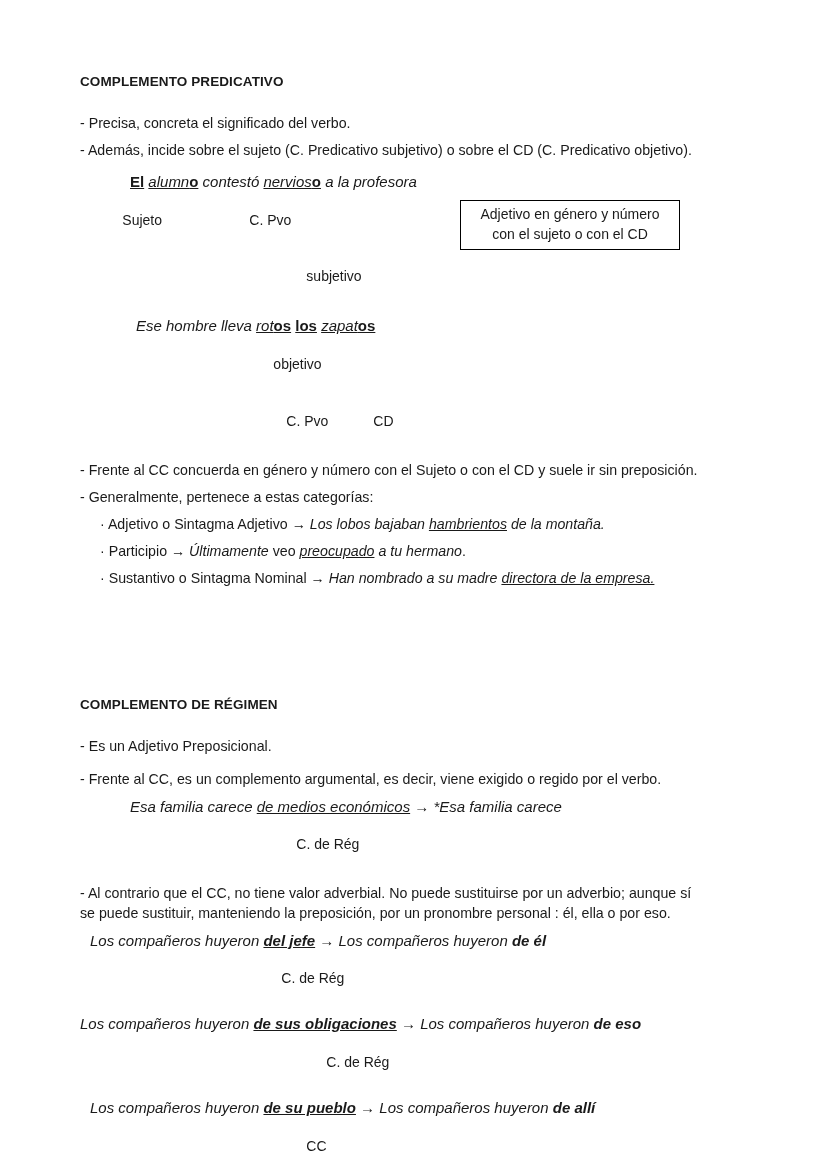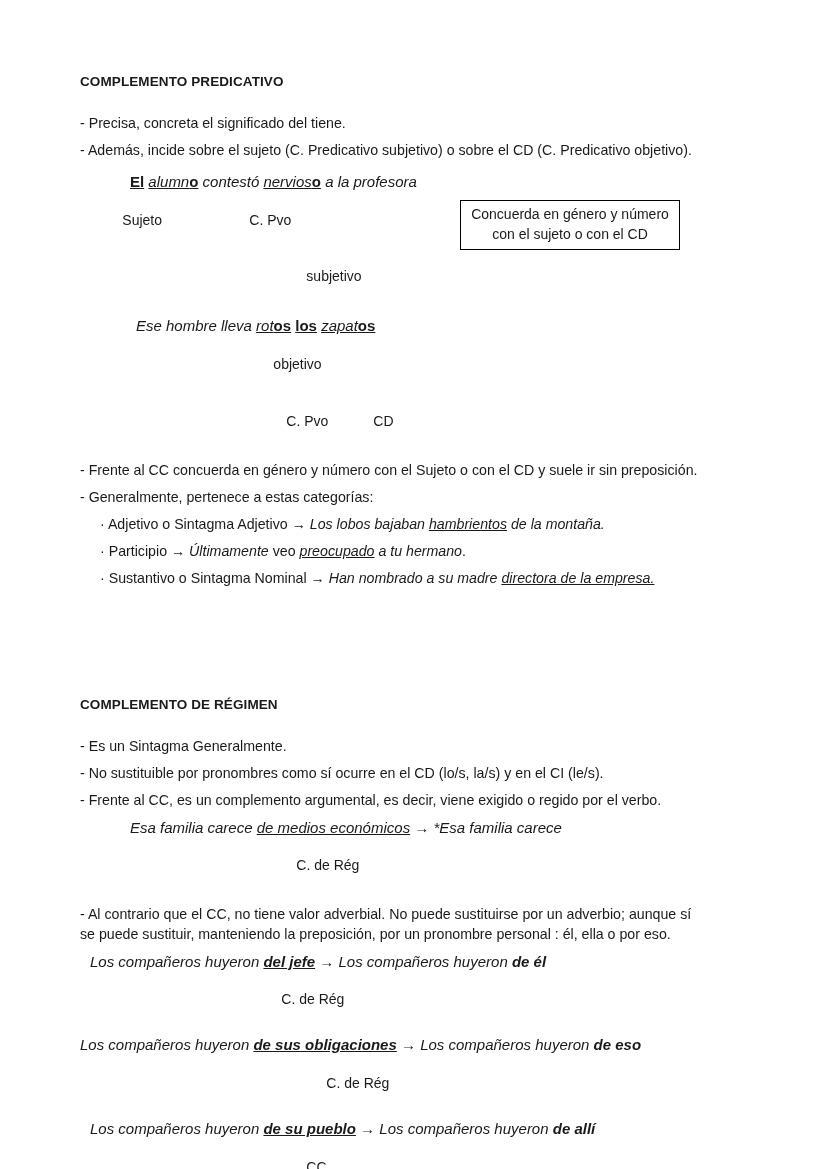--- a/index.html
+++ b/index.html
@@ -84,31 +84,31 @@
   
   .lbl-row { font-size: 14px; line-height: 1.35; white-space: pre; }
   .lbl { display: inline-block; margin-left: 9px; }
 </style>
 </head>
 <body>
 
 <div class="page">
 
   <div class="note-box">
-    <div>Concuerda en género y número</div>
+    <div>Adjetivo en género y número</div>
     <div>con el sujeto o con el CD</div>
   </div>
 
   <div class="content">
 
     <h1 class="h-sect">COMPLEMENTO PREDICATIVO</h1>
 
     <div class="spacer-22"></div>
 
-    <p class="para">- Precisa, concreta el significado del tiene.</p>
+    <p class="para">- Precisa, concreta el significado del verbo.</p>
     <div class="spacer-6"></div>
     <p class="para">- Además, incide sobre el sujeto (C. Predicativo subjetivo) o sobre el CD (C. Predicativo objetivo).</p>
 
     <div class="spacer-10"></div>
 
     <p class="ex ind-3"><span style="font-weight: bold; font-style: normal; text-decoration: underline;">El</span><span style="font-weight: normal; font-style: italic; text-decoration: none;"> </span><span style="font-weight: normal; font-style: italic; text-decoration: underline;">alumn</span><span style="font-weight: bold; font-style: normal; text-decoration: underline;">o</span><span style="font-weight: normal; font-style: italic; text-decoration: none;"> contestó </span><span style="font-weight: normal; font-style: italic; text-decoration: underline;">nervios</span><span style="font-weight: bold; font-style: normal; text-decoration: underline;">o</span><span style="font-weight: normal; font-style: italic; text-decoration: none;"> a la profesora</span></p>
     <div class="lbl-row ind-1">
       <span class="lbl" style="width:118px">Sujeto</span><span class="lbl">C. Pvo</span>
     </div>
     <div class="lbl-row">
@@ -139,23 +139,22 @@
     <div class="spacer-6"></div>
     <p class="para ind-2"><span style="font-weight: normal; font-style: normal; text-decoration: none;">· Sustantivo o Sintagma Nominal → </span><span style="font-weight: normal; font-style: italic; text-decoration: none;">Han nombrado a su madre </span><span style="font-weight: normal; font-style: italic; text-decoration: underline;">directora de la empresa.</span></p>
 
     <div class="spacer-90"></div>
     <div class="spacer-18"></div>
 
     <h1 class="h-sect">COMPLEMENTO DE RÉGIMEN</h1>
 
     <div class="spacer-22"></div>
 
-    <p class="para">- Es un Sintagma Generalmente.</p>
+    <p class="para">- Es un Adjetivo Preposicional.</p>
     <div class="spacer-6"></div>
-    <p class="para">- No sustituible por pronombres como sí ocurre en el CD (lo/s, la/s) y en el CI (le/s).</p>
     <div class="spacer-6"></div>
     <p class="para">- Frente al CC, es un complemento argumental, es decir, viene exigido o regido por el verbo.</p>
 
     <div class="spacer-6"></div>
 
     <p class="ex ind-3"><span style="font-weight: normal; font-style: italic; text-decoration: none;">Esa familia carece </span><span style="font-weight: normal; font-style: italic; text-decoration: underline;">de medios económicos</span><span style="font-weight: normal; font-style: italic; text-decoration: none;"> → *Esa familia carece</span></p>
     <div class="lbl-row">
       <span class="lbl" style="width:175px"></span><span class="lbl">C. de Rég</span>
     </div>
 

